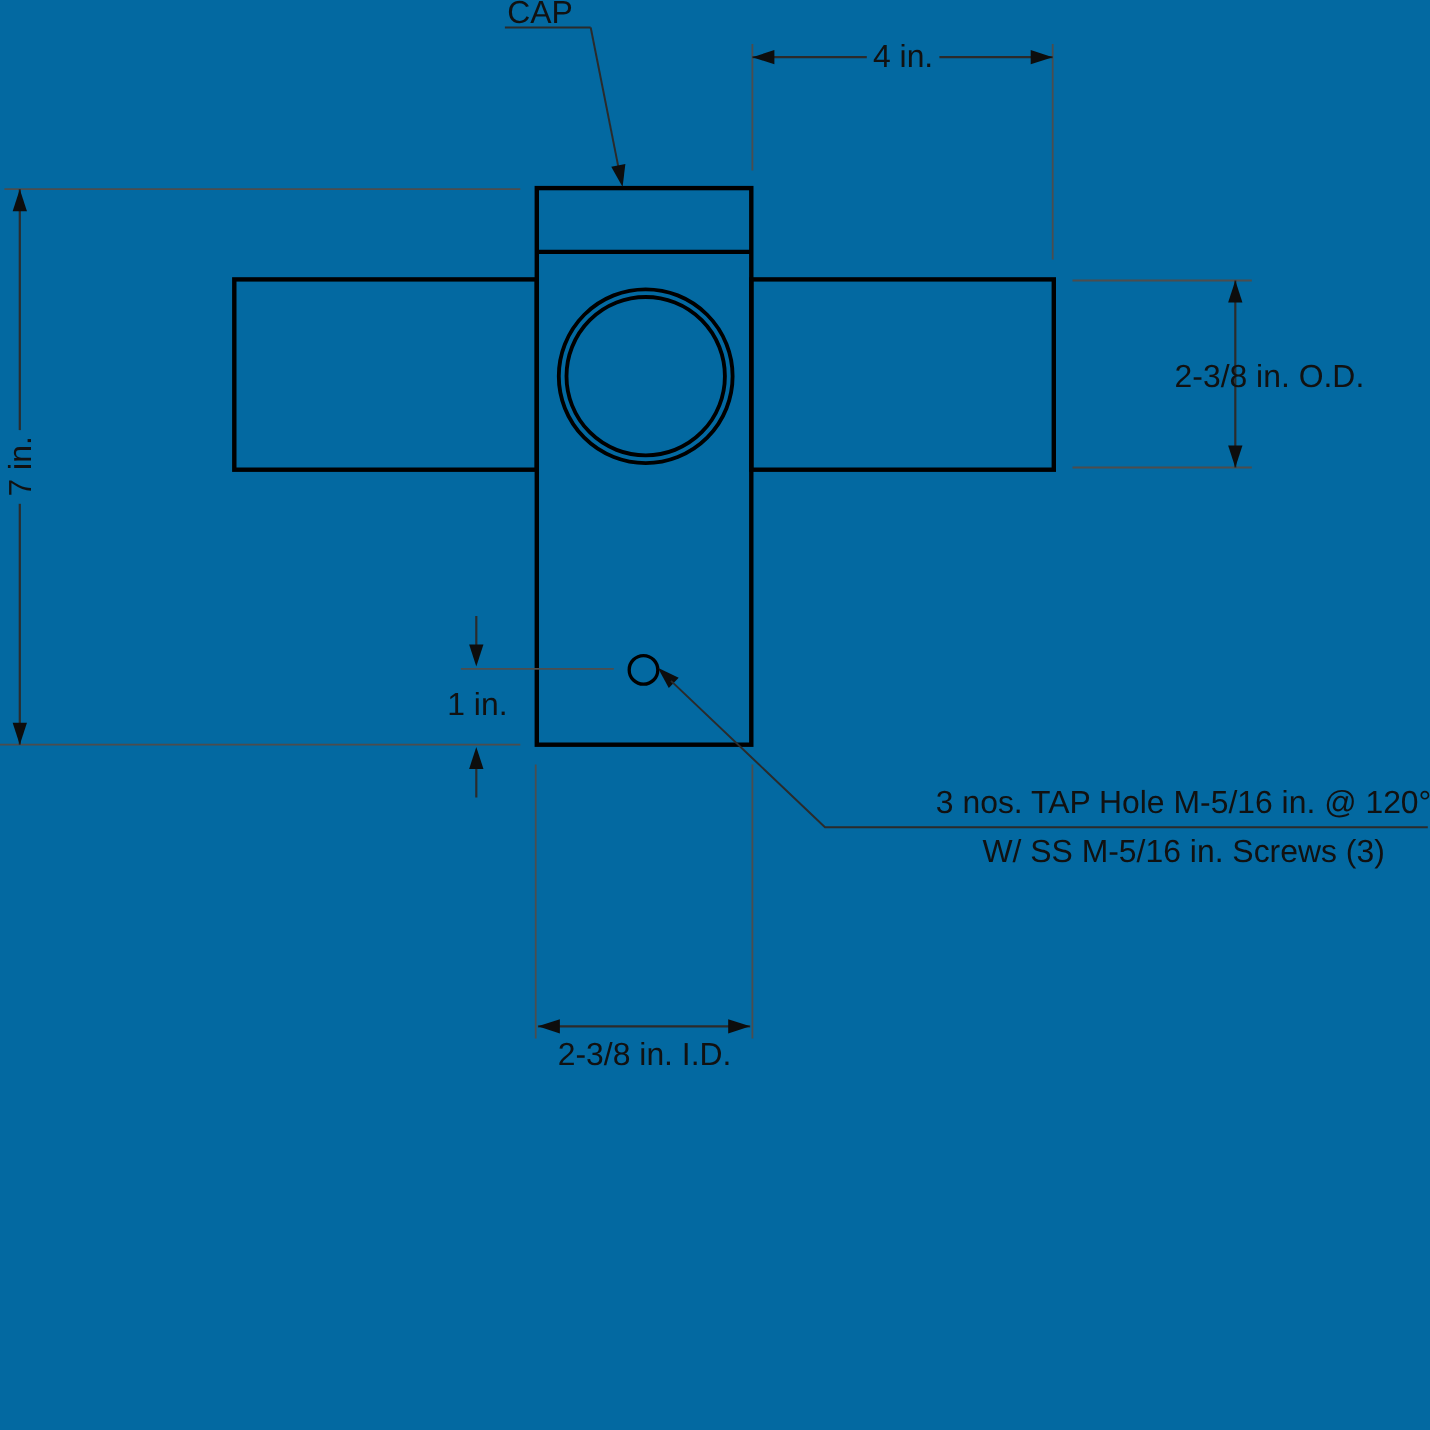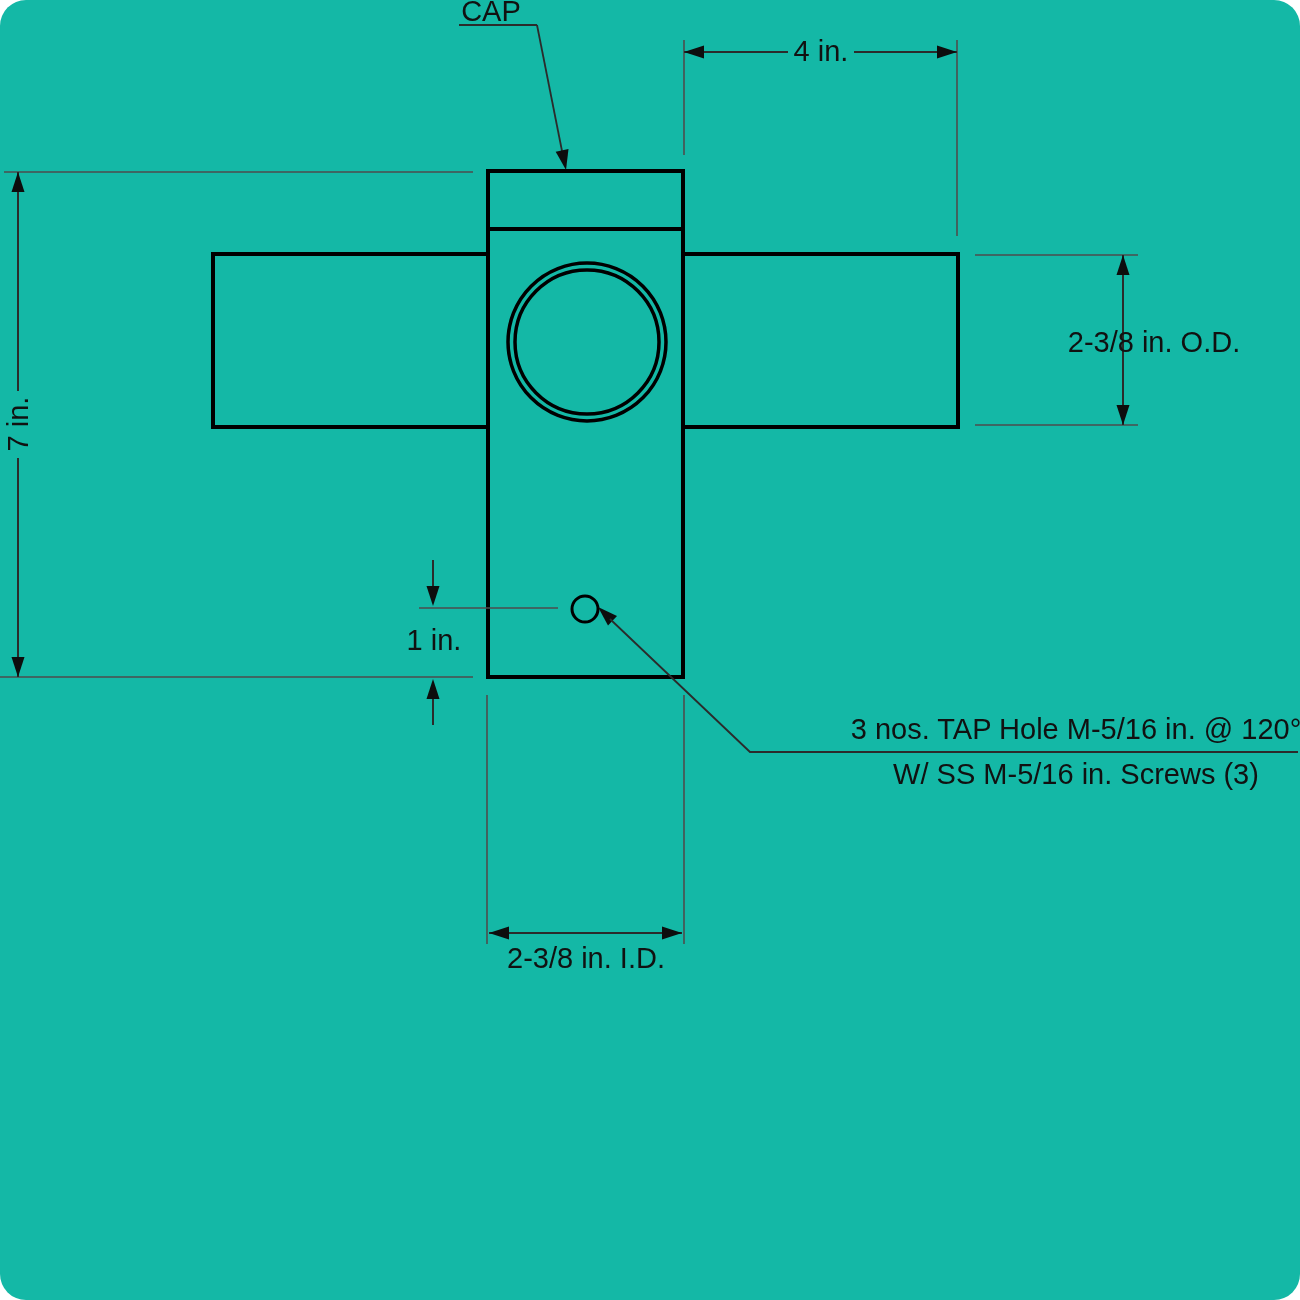--- a/index.html
+++ b/index.html
@@ -4,24 +4,23 @@
 <style>
   html, body {
     margin: 0;
     padding: 0;
     background: #ffffff;
   }
   .stage {
     position: relative;
     width: 1300px;
     height: 1300px;
-    background: #14b8a6;
+    background: #0369a1;
     font-family: "Liberation Sans", sans-serif;
     overflow: hidden;
-    border-radius: 26px;
   }
   svg { display: block; }
   .shape {
     stroke: #000000;
     fill: none;
     stroke-width: 4;
   }
   .circle-line { stroke-width: 3.5; }
   .hole-line  { stroke-width: 3; }
   .ext {

